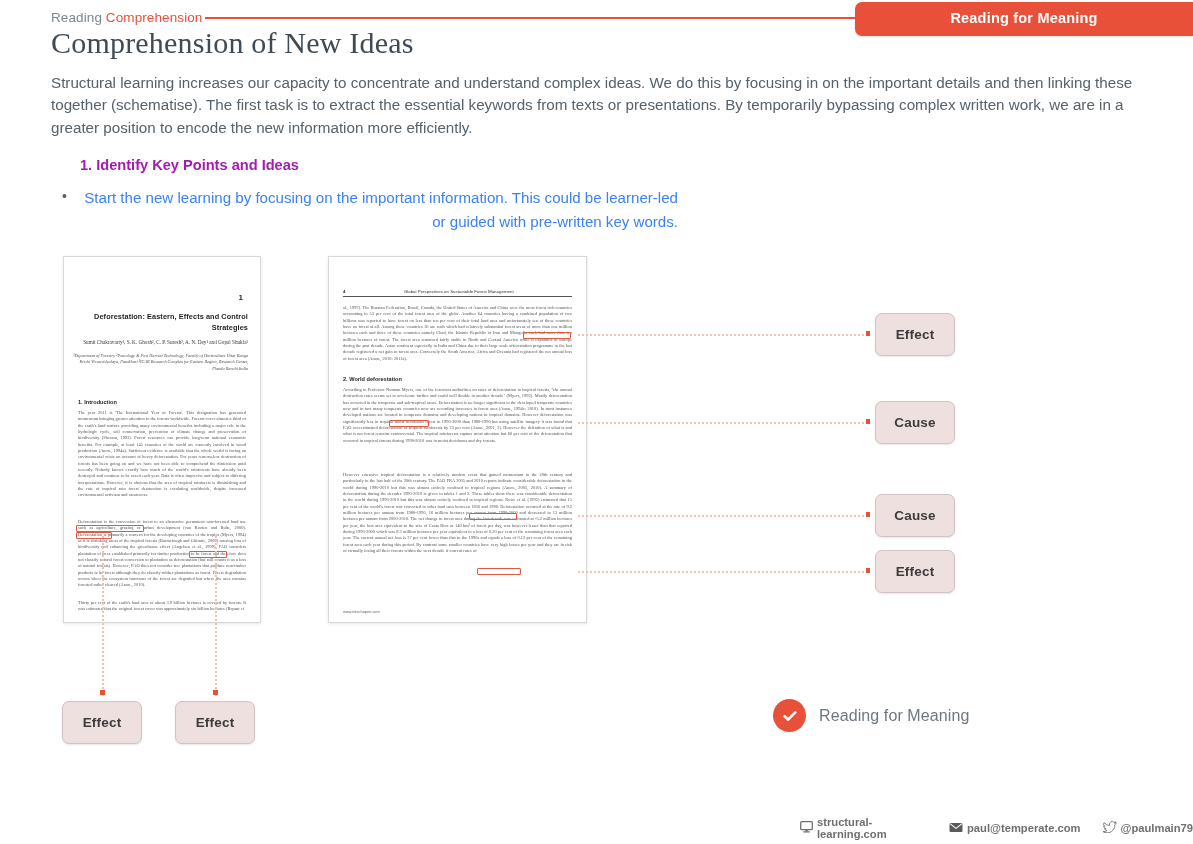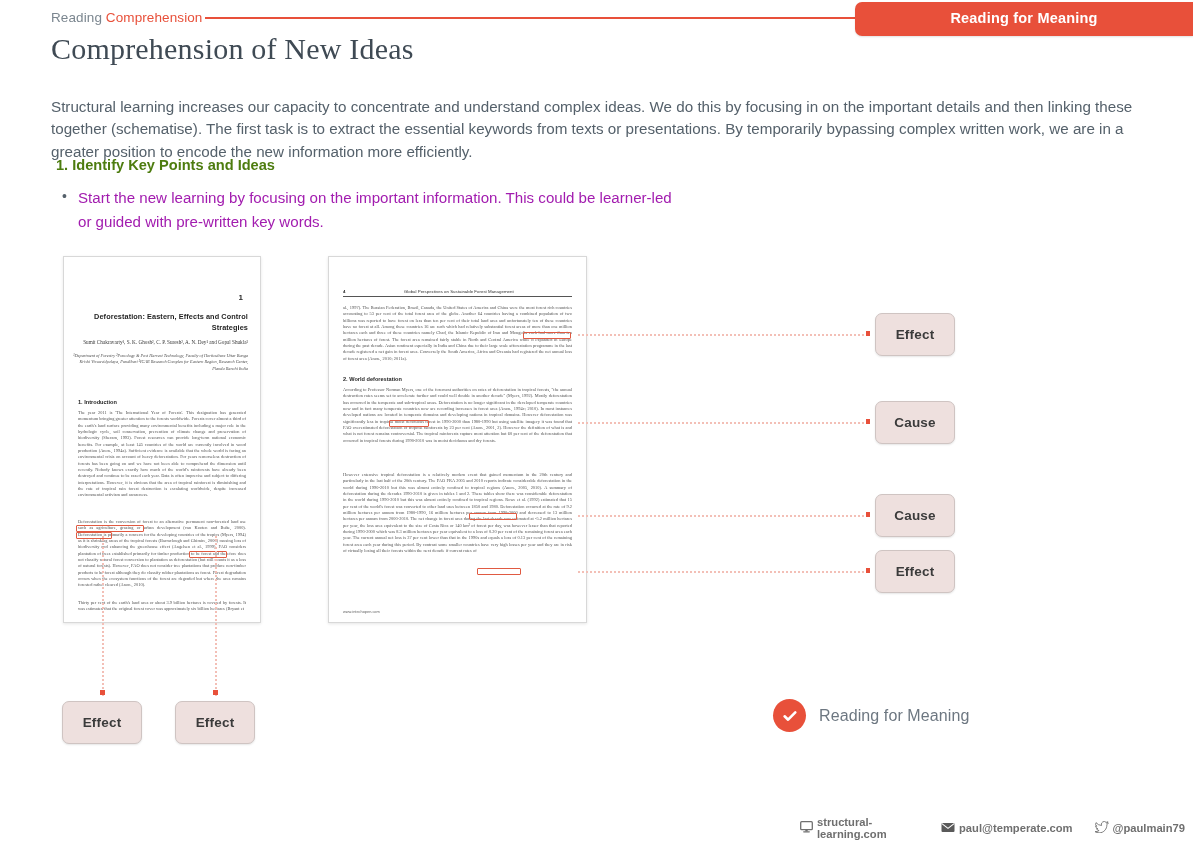--- a/index.html
+++ b/index.html
@@ -32,42 +32,42 @@
     box-shadow:0 1px 2px rgba(0,0,0,.12);
   }
   #header-banner-label {
     position:absolute; left:0; right:0; top:8px;
     text-align:center; color:#fff; font-size:14.5px; font-weight:bold;
     letter-spacing:.2px;
   }
 
   
   #page-title {
-    position:absolute; left:51px; top:32px;
+    position:absolute; left:51px; top:26px;
     font-family:"Liberation Serif", serif;
     font-size:30px; color:#3f4a54; letter-spacing:.2px;
     font-weight:normal;
   }
   #intro-paragraph {
     position:absolute; left:51px; top:72px; width:1090px;
-    font-size:15.2px; line-height:22.3px; color:#55616b;margin-top:24px;
+    font-size:15.2px; line-height:22.3px; color:#55616b;
   }
 
   
   #section-heading {
-    position:absolute; left:56px; top:157px;
-    font-size:14.6px; font-weight:bold; color:#4d7c0f;
+    position:absolute; left:80px; top:157px;
+    font-size:14.6px; font-weight:bold; color:#a21caf;
   }
   #bullet-row { position:absolute; left:62px; top:186px; width:620px; }
   #bullet-marker {
     position:absolute; left:0; top:2px; font-size:14px; color:#55616b;
   }
   #bullet-text {
     position:absolute; left:16px; top:0; width:600px;
-    font-size:15.1px; line-height:24px; color:#a21caf;
+    font-size:15.1px; line-height:24px; color:#3b82f6;text-align:right;
   }
 
   
   .doc-page {
     position:absolute; background:#fff;
     border:1px solid #d8d8d8;
     box-shadow:0 1px 3px rgba(0,0,0,.10);
     overflow:hidden;
   }
   #doc-page-1 { left:63px; top:256px; width:198px; height:367px; }
@@ -166,21 +166,21 @@
     display:flex; align-items:center; justify-content:center;
     flex:0 0 auto;
   }
   #badge-label {
     margin-left:13px; font-size:16px; color:#6d7781; letter-spacing:.1px;
   }
 
   
   #footer { position:absolute; left:800px; top:816px; display:flex; align-items:center; }
   .footer-item { display:flex; align-items:center; margin-right:22px;font-weight:bold; }
-  .footer-item:last-child { margin-right:8px; }
+  .footer-item:last-child { margin-right:0; }
   .footer-text { font-size:11.2px; color:#6f6f6f; margin-left:4px; }
   .footer-ico { display:block; }
 </style>
 </head>
 <body>
 
 <div id="header-bar">
   <div id="breadcrumb">
     <span class="crumb-static">Reading</span>
     <span class="crumb-active">Comprehension</span>

